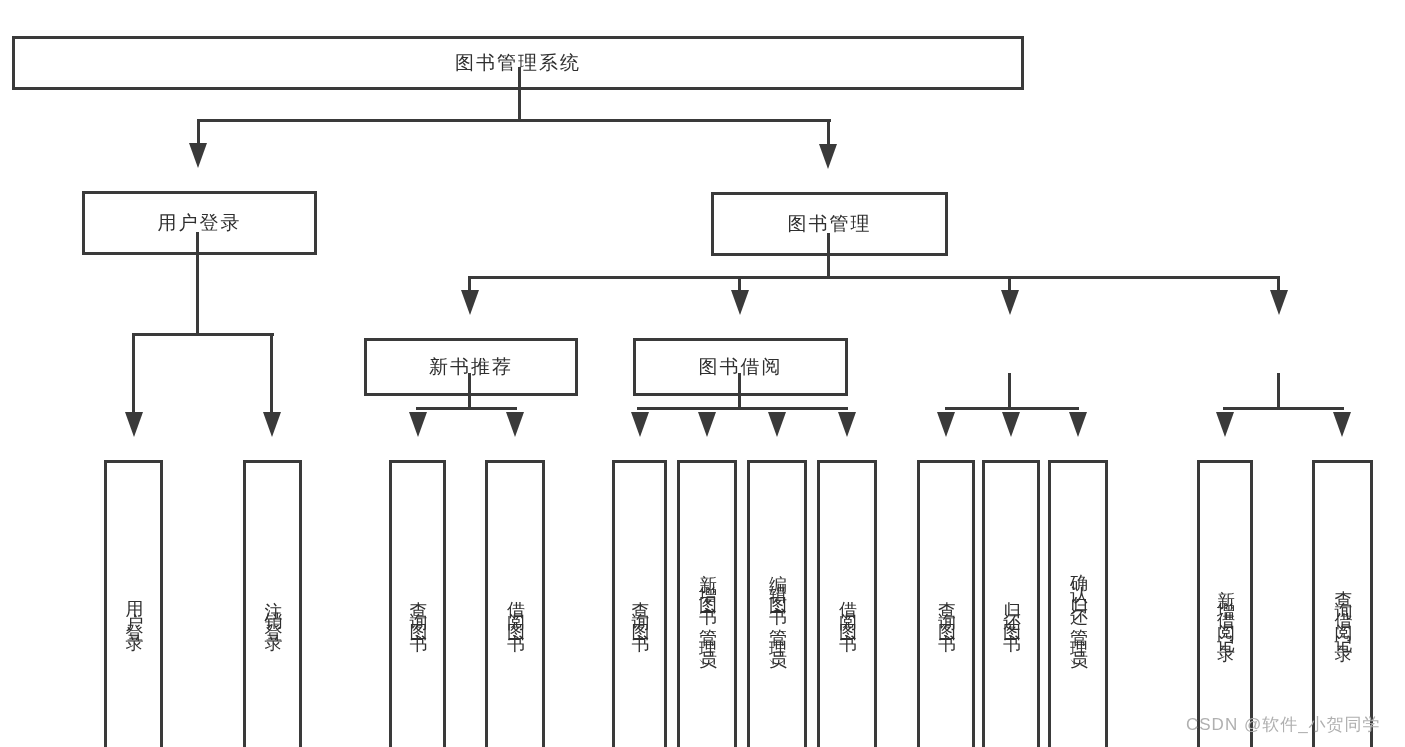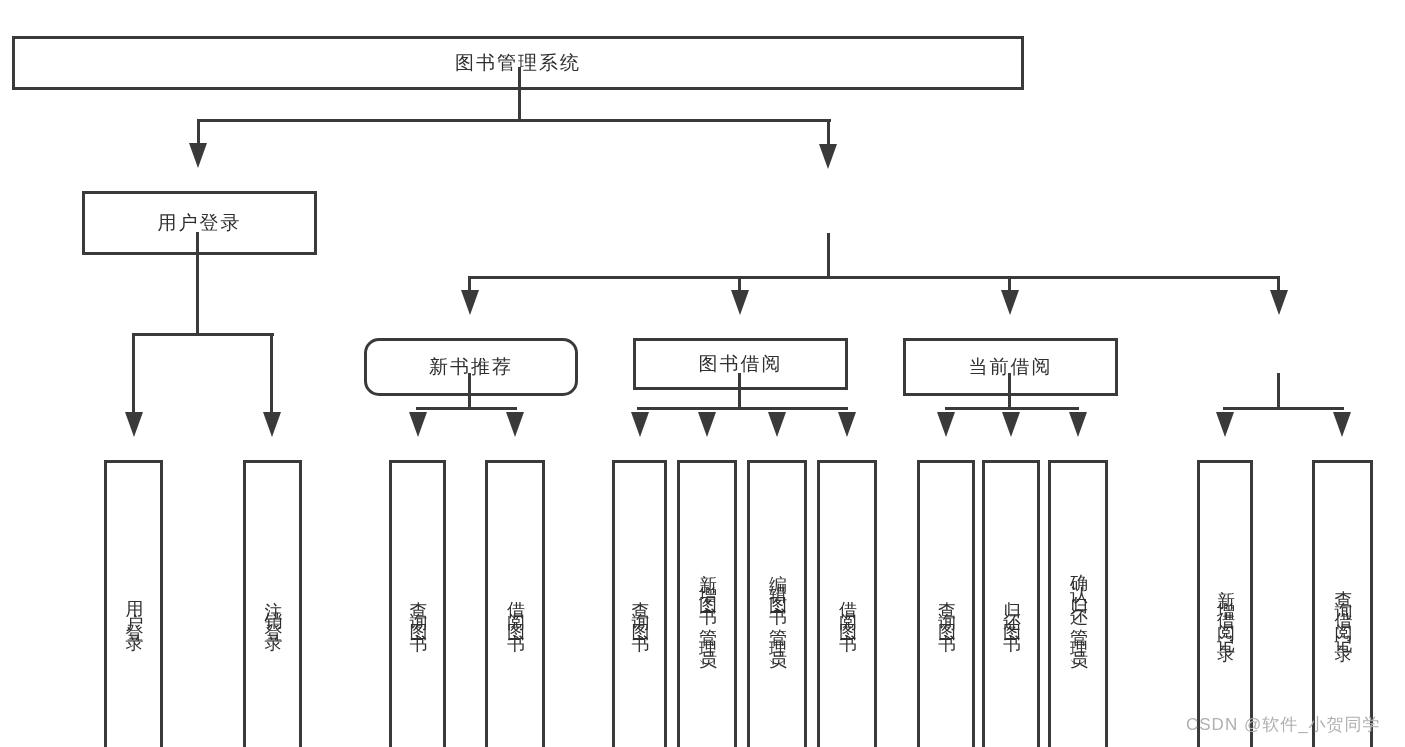--- a/index.html
+++ b/index.html
@@ -46,47 +46,47 @@
   <div class="vline" style="left:518px;top:67px;height:52px;"></div>
   <div class="hline" style="left:197px;top:119px;width:634px;"></div>
   <div class="vline" style="left:197px;top:119px;height:28px;"></div>
   <div class="arrow" style="left:189px;top:143px;"></div>
   <div class="vline" style="left:827px;top:119px;height:29px;"></div>
   <div class="arrow" style="left:819px;top:144px;"></div>
 
   <div class="box" style="left:82px;top:168px;width:235px;height:64px;">
     <span class="hlabel">用户登录</span>
   </div>
+  <div class="box" style="left:711px;top:169px;width:237px;height:64px;">
+    <span class="hlabel">图书管理</span>
+  </div>
 
   <div class="vline" style="left:196px;top:232px;height:103px;"></div>
   <div class="hline" style="left:133px;top:333px;width:141px;"></div>
   <div class="vline" style="left:132px;top:333px;height:80px;"></div>
   <div class="arrow" style="left:125px;top:412px;"></div>
   <div class="vline" style="left:270px;top:333px;height:80px;"></div>
   <div class="arrow" style="left:263px;top:412px;"></div>
 
   <div class="vline" style="left:827px;top:233px;height:45px;"></div>
   <div class="hline" style="left:468px;top:276px;width:812px;"></div>
   <div class="vline" style="left:468px;top:276px;height:18px;"></div>
   <div class="arrow" style="left:461px;top:290px;"></div>
   <div class="vline" style="left:738px;top:276px;height:18px;"></div>
   <div class="arrow" style="left:731px;top:290px;"></div>
   <div class="vline" style="left:1008px;top:276px;height:18px;"></div>
   <div class="arrow" style="left:1001px;top:290px;"></div>
   <div class="vline" style="left:1277px;top:276px;height:18px;"></div>
   <div class="arrow" style="left:1270px;top:290px;"></div>
 
-  <div class="box" style="left:364px;top:315px;width:214px;height:58px;border-radius:15px;">
+  <div class="box" style="left:364px;top:315px;width:214px;height:58px;">
     <span class="hlabel">新书推荐</span>
   </div>
-  <div class="box" style="left:633px;top:315px;width:215px;height:52px;align-items:center;">
+  <div class="box" style="left:633px;top:315px;width:215px;height:58px;align-items:center;">
     <span class="hlabel">图书借阅</span>
-  </div>
-  <div class="box" style="left:903px;top:315px;width:215px;height:58px;">
-    <span class="hlabel">当前借阅</span>
   </div>
 
   <div class="vline" style="left:468px;top:373px;height:36px;"></div>
   <div class="hline" style="left:416px;top:407px;width:101px;"></div>
   <div class="arrow" style="left:409px;top:412px;"></div>
   <div class="arrow" style="left:506px;top:412px;"></div>
 
   <div class="vline" style="left:738px;top:373px;height:36px;"></div>
   <div class="hline" style="left:637px;top:407px;width:211px;"></div>
   <div class="arrow" style="left:631px;top:412px;"></div>

